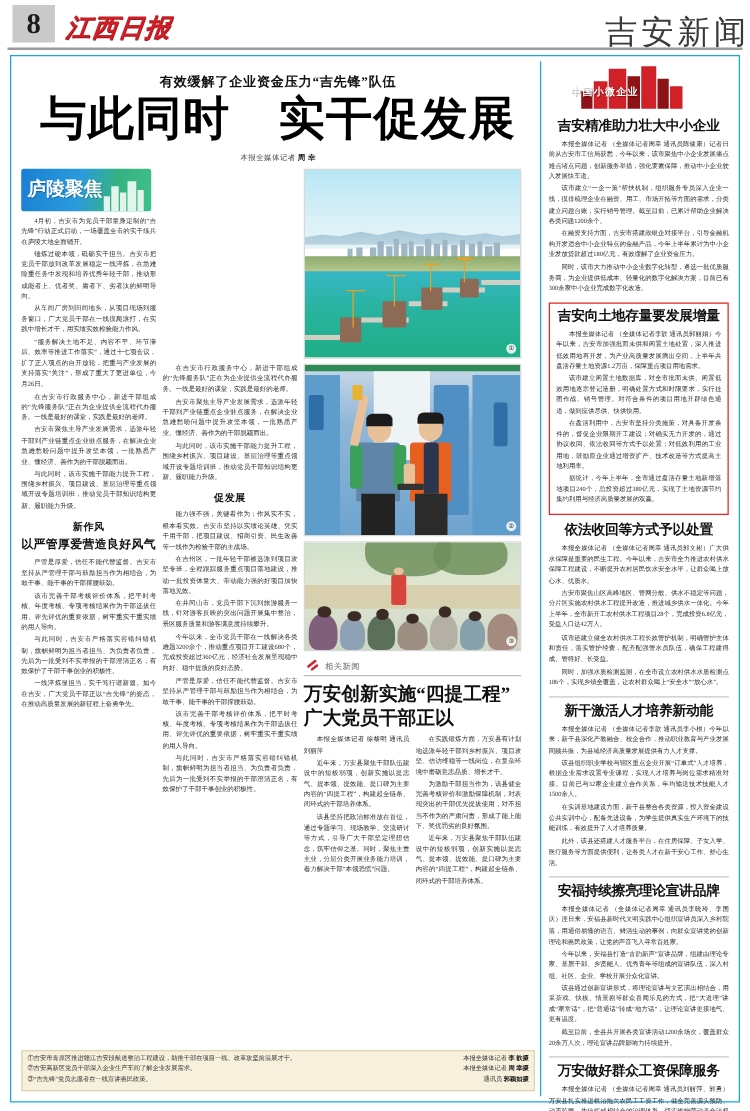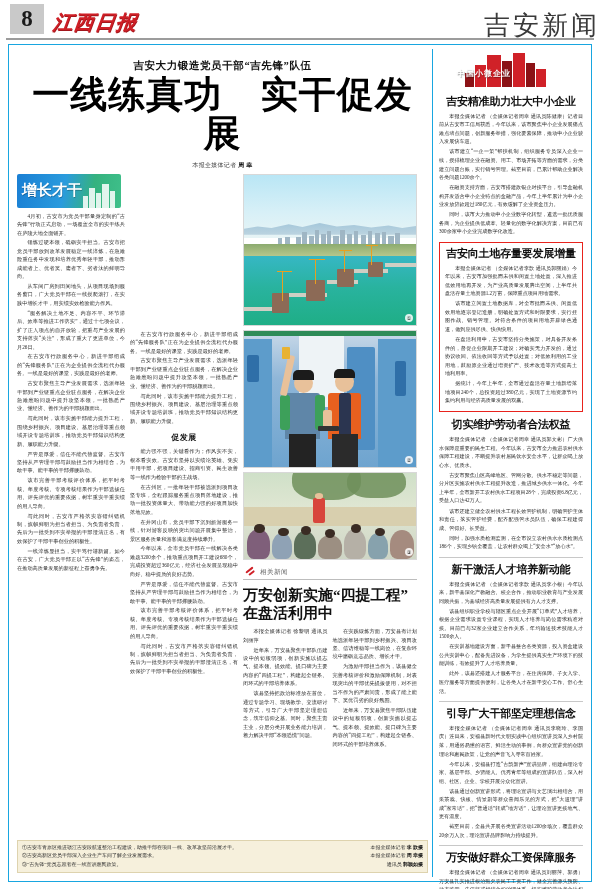--- a/index.html
+++ b/index.html
@@ -287,36 +287,36 @@
       <span class="section-title">吉安新闻</span>
     </div>
 
     <div class="masthead-rule"></div>
   </div>
 
   <div class="frame">
 
     <div class="main-area">
 
-      <div class="shoulder">吉安大力锻造党员干部“吉先锋”队伍</div>
+      <div class="shoulder">有效缓解了企业资金压力“吉先锋”队伍</div>
       <div class="headline">
-        <span>一线练真功</span>
+        <span>与此同时</span>
         <span class="gap"></span>
         <span>实干促发展</span>
       </div>
       <div class="byline">
         <span>本报全媒体记者</span>
         <b>周 幸</b>
       </div>
 
       <div class="cols">
 
         <div class="col-a">
           <div class="badge">
-            <span class="bt">增长才干</span>
+            <span class="bt">庐陵聚焦</span>
             <span class="skyline">
               <span class="sk" style="left:0;width:5px;height:12px;"></span>
               <span class="sk" style="left:6px;width:6px;height:20px;"></span>
               <span class="sk" style="left:13px;width:5px;height:15px;"></span>
               <span class="sk" style="left:19px;width:7px;height:24px;"></span>
               <span class="sk" style="left:27px;width:5px;height:17px;"></span>
             </span>
           </div>
           <div class="txt">
             <p>4月初，吉安市为党员干部量身定制的“吉先锋”行动正式启动，一场覆盖全市的实干练兵在庐陵大地全面铺开。</p>
@@ -324,20 +324,24 @@
             <p>从车间厂房到田间地头，从项目现场到服务窗口，广大党员干部在一线摸爬滚打，在实践中增长才干，用实绩实效检验能力作风。</p>
           </div>
 
           <div class="txt">
             <p>“服务解决土地不足、内容不平、环节滞后、效率等推进工作落实”，通过十七项会议，扩了正人项点的自开放轮，把重与产业发展的支持落实“关注”，形成了重大了更进单位，今月26日。</p>
             <p>在吉安市行政服务中心，新进干部组成的“先锋服务队”正在为企业提供全流程代办服务。一线是最好的课堂，实践是最好的老师。</p>
             <p>吉安市聚焦主导产业发展需求，选派年轻干部到产业链重点企业驻点服务，在解决企业急难愁盼问题中提升攻坚本领，一批熟悉产业、懂经济、善作为的干部脱颖而出。</p>
             <p>与此同时，该市实施干部能力提升工程，围绕乡村振兴、项目建设、基层治理等重点领域开设专题培训班，推动党员干部知识结构更新、履职能力升级。</p>
           </div>
 
+          <div class="subhead">
+            <span class="s1">新作风</span>
+            <span class="s2">以严管厚爱营造良好风气</span>
+          </div>
           <div class="txt">
             <p>严管是厚爱，信任不能代替监督。吉安市坚持从严管理干部与鼓励担当作为相结合，为敢干事、能干事的干部撑腰鼓劲。</p>
             <p>该市完善干部考核评价体系，把平时考核、年度考核、专项考核结果作为干部选拔任用、评先评优的重要依据，树牢重实干重实绩的用人导向。</p>
             <p>与此同时，吉安市严格落实容错纠错机制，旗帜鲜明为担当者担当、为负责者负责，先后为一批受到不实举报的干部澄清正名，有效保护了干部干事创业的积极性。</p>
             <p>一线淬炼显担当，实干笃行谱新篇。如今在吉安，广大党员干部正以“吉先锋”的姿态，在推动高质量发展的新征程上奋勇争先。</p>
           </div>
         </div>
 
         <div class="col-b">
           <div style="height:156px;"></div>
@@ -462,21 +466,21 @@
             <span class="num">③</span>
           </div>
 
           <div class="relbox">
             <div class="rel-tag">
               <span class="slash"></span>
               <span>相关新闻</span>
             </div>
             <div class="rel-title">
               <div>万安创新实施“四提工程”</div>
-              <div>在盘活利用中</div>
+              <div>广大党员干部正以</div>
             </div>
             <div style="display:flex; gap:5px;">
               <div class="txt" style="width:88px;">
                 <p>本报全媒体记者 徐黎明 通讯员 刘丽萍</p>
                 <p>近年来，万安县聚焦干部队伍建设中的短板弱项，创新实施以提志气、提本领、提效能、提口碑为主要内容的“四提工程”，构建起全链条、闭环式的干部培养体系。</p>
                 <p>该县坚持把政治标准放在首位，通过专题学习、现场教学、交流研讨等方式，引导广大干部坚定理想信念，筑牢信仰之基。同时，聚焦主责主业，分层分类开展业务能力培训，着力解决干部“本领恐慌”问题。</p>
               </div>
               <div class="txt" style="width:88px;">
                 <p>在实践锻炼方面，万安县有计划地选派年轻干部到乡村振兴、项目攻坚、信访维稳等一线岗位，在复杂环境中磨砺意志品质、增长才干。</p>
                 <p>为激励干部担当作为，该县健全完善考核评价和激励保障机制，对表现突出的干部优先提拔使用，对不担当不作为的严肃问责，形成了能上能下、奖优罚劣的良好氛围。</p>
@@ -539,21 +543,21 @@
         <h3>吉安向土地存量要发展增量</h3>
         <div class="txt">
           <p>本报全媒体记者 （全媒体记者李歆 通讯员郭丽娟）今年以来，吉安市加强批而未供和闲置土地处置，深入推进低效用地再开发，为产业高质量发展腾出空间，上半年共盘活存量土地资源1.2万亩，保障重点项目用地需求。</p>
           <p>该市建立闲置土地数据库，对全市批而未供、闲置低效用地逐宗登记造册，明确处置方式和时限要求，实行挂图作战、销号管理。对符合条件的项目用地开辟绿色通道，做到应供尽供、快供快用。</p>
           <p>在盘活利用中，吉安市坚持分类施策，对具备开发条件的，督促企业限期开工建设；对确实无力开发的，通过协议收回、依法收回等方式予以处置；对低效利用的工业用地，鼓励原企业通过增资扩产、技术改造等方式提高土地利用率。</p>
           <p>据统计，今年上半年，全市通过盘活存量土地新增落地项目240个，总投资超过380亿元，实现了土地资源节约集约利用与经济高质量发展的双赢。</p>
         </div>
       </div>
 
       <div class="art">
-        <h3>切实维护劳动者合法权益</h3>
+        <h3>依法收回等方式予以处置</h3>
         <div class="txt">
           <p>本报全媒体记者 （全媒体记者周幸 通讯员郭文彬）广大供水保障是重要的民生工程。今年以来，吉安市全力推进农村供水保障工程建设，不断提升农村居民饮水安全水平，让群众喝上放心水、优质水。</p>
           <p>吉安市聚焦山区高峰地区、管网分散、供水不稳定等问题，分片区实施农村供水工程提升改造，推进城乡供水一体化。今年上半年，全市新开工农村供水工程项目28个，完成投资6.8亿元，受益人口达42万人。</p>
           <p>该市还建立健全农村供水工程长效管护机制，明确管护主体和责任，落实管护经费，配齐配强管水员队伍，确保工程建得成、管得好、长受益。</p>
           <p>同时，加强水质检测监测，在全市设立农村供水水质检测点186个，实现乡镇全覆盖，让农村群众喝上“安全水”“放心水”。</p>
         </div>
       </div>
 
       <div class="art-sep"></div>
 
@@ -563,21 +567,21 @@
           <p>本报全媒体记者 （全媒体记者李歆 通讯员李小根）今年以来，新干县深化产教融合、校企合作，推动职业教育与产业发展同频共振，为县域经济高质量发展提供有力人才支撑。</p>
           <p>该县组织职业学校与辖区重点企业开展“订单式”人才培养，根据企业需求设置专业课程，实现人才培养与岗位需求精准对接。目前已与32家企业建立合作关系，年均输送技术技能人才1500余人。</p>
           <p>在实训基地建设方面，新干县整合各类资源，投入资金建设公共实训中心，配备先进设备，为学生提供真实生产环境下的技能训练，有效提升了人才培养质量。</p>
           <p>此外，该县还搭建人才服务平台，在住房保障、子女入学、医疗服务等方面提供便利，让各类人才在新干安心工作、舒心生活。</p>
         </div>
       </div>
 
       <div class="art-sep"></div>
 
       <div class="art">
-        <h3>引导广大干部坚定理想信念</h3>
+        <h3>安福持续擦亮理论宣讲品牌</h3>
         <div class="txt">
           <p>本报全媒体记者 （全媒体记者周幸 通讯员李晓玲、李国庆）连日来，安福县新时代文明实践中心组织宣讲员深入乡村院落，用通俗易懂的语言、鲜活生动的事例，向群众宣讲党的创新理论和惠民政策，让党的声音飞入寻常百姓家。</p>
           <p>今年以来，安福县打造“古韵新声”宣讲品牌，组建由理论专家、基层干部、乡贤能人、优秀青年等组成的宣讲队伍，深入村组、社区、企业、学校开展分众化宣讲。</p>
           <p>该县通过创新宣讲形式，将理论宣讲与文艺演出相结合，用采茶戏、快板、情景剧等群众喜闻乐见的方式，把“大道理”讲成“家常话”，把“普通话”转成“地方话”，让理论宣讲更接地气、更有温度。</p>
           <p>截至目前，全县共开展各类宣讲活动1200余场次，覆盖群众20余万人次，理论宣讲品牌影响力持续提升。</p>
         </div>
       </div>
 
       <div class="art-sep"></div>
 

